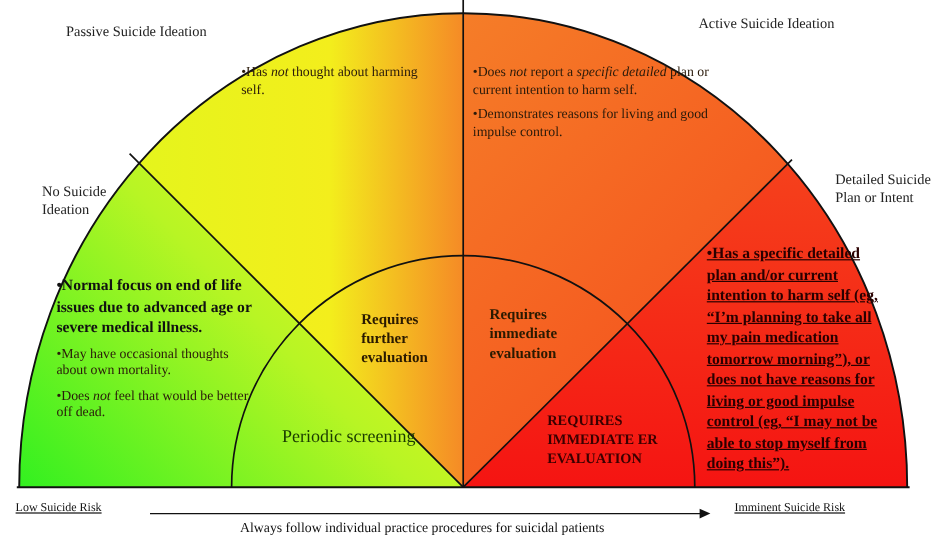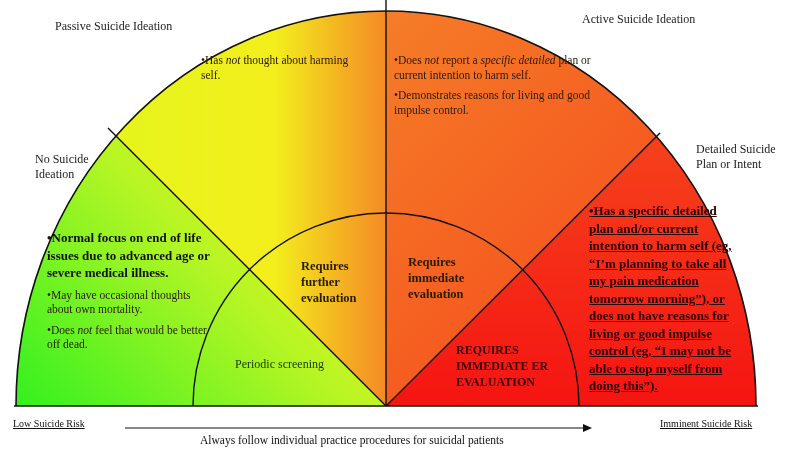--- a/index.html
+++ b/index.html
@@ -91,32 +91,32 @@
 
 <div class="txt" style="left:394px;top:53px;width:200px;">
   <div class="p"><span>•Does </span><i>not</i><span> report a </span><i>specific detailed</i><span> plan or current intention to harm self.</span></div>
   <div class="p">•Demonstrates reasons for living and good impulse control.</div>
 </div>
 
 <div class="txt" style="left:589px;top:202px;width:150px;color:#2a0000;">
   <div class="b" style="color:#2a0000;text-decoration:underline;">•Has a specific detailed plan and/or current intention to harm self (eg, “I’m planning to take all my pain medication tomorrow morning”), or does not have reasons for living or good impulse control (eg, “I may not be able to stop myself from doing this”).</div>
 </div>
 
-<div class="txt" style="left:235px;top:357px;font-size:12px;color:#1a3a00;white-space:nowrap;">Periodic screening</div>
+<div class="txt" style="left:235px;top:357px;font-size:15px;color:#1a3a00;white-space:nowrap;">Periodic screening</div>
 <div class="cap" style="left:301px;top:258px;">
   <div>Requires</div>
   <div>further</div>
   <div>evaluation</div>
 </div>
 <div class="cap" style="left:408px;top:254px;">
   <div>Requires</div>
   <div>immediate</div>
   <div>evaluation</div>
 </div>
 <div class="er" style="left:456px;top:342px;">
   <div>REQUIRES</div>
   <div>IMMEDIATE ER</div>
   <div>EVALUATION</div>
 </div>
 
 <div class="axis" style="left:13px;top:418px;">Low Suicide Risk</div>
-<div class="axis" style="left:612px;top:418px;margin-left:48px;">Imminent Suicide Risk</div>
+<div class="axis" style="left:612px;top:418px;">Imminent Suicide Risk</div>
 <div class="note" style="left:200px;top:434px;">Always follow individual practice procedures for suicidal patients</div>
 
 </body></html>

